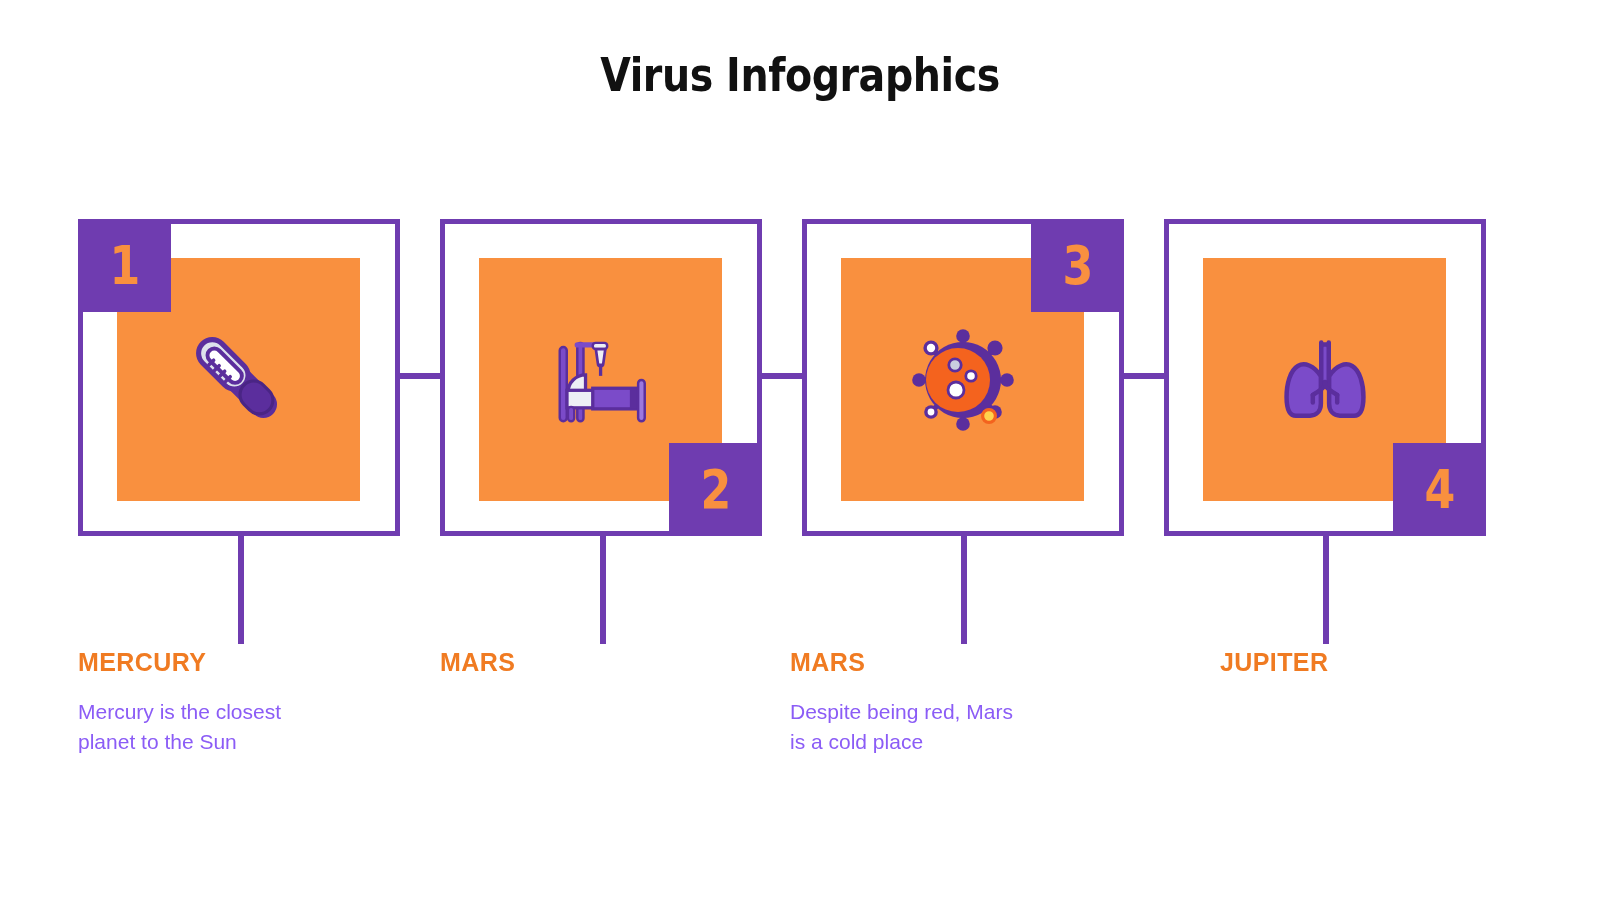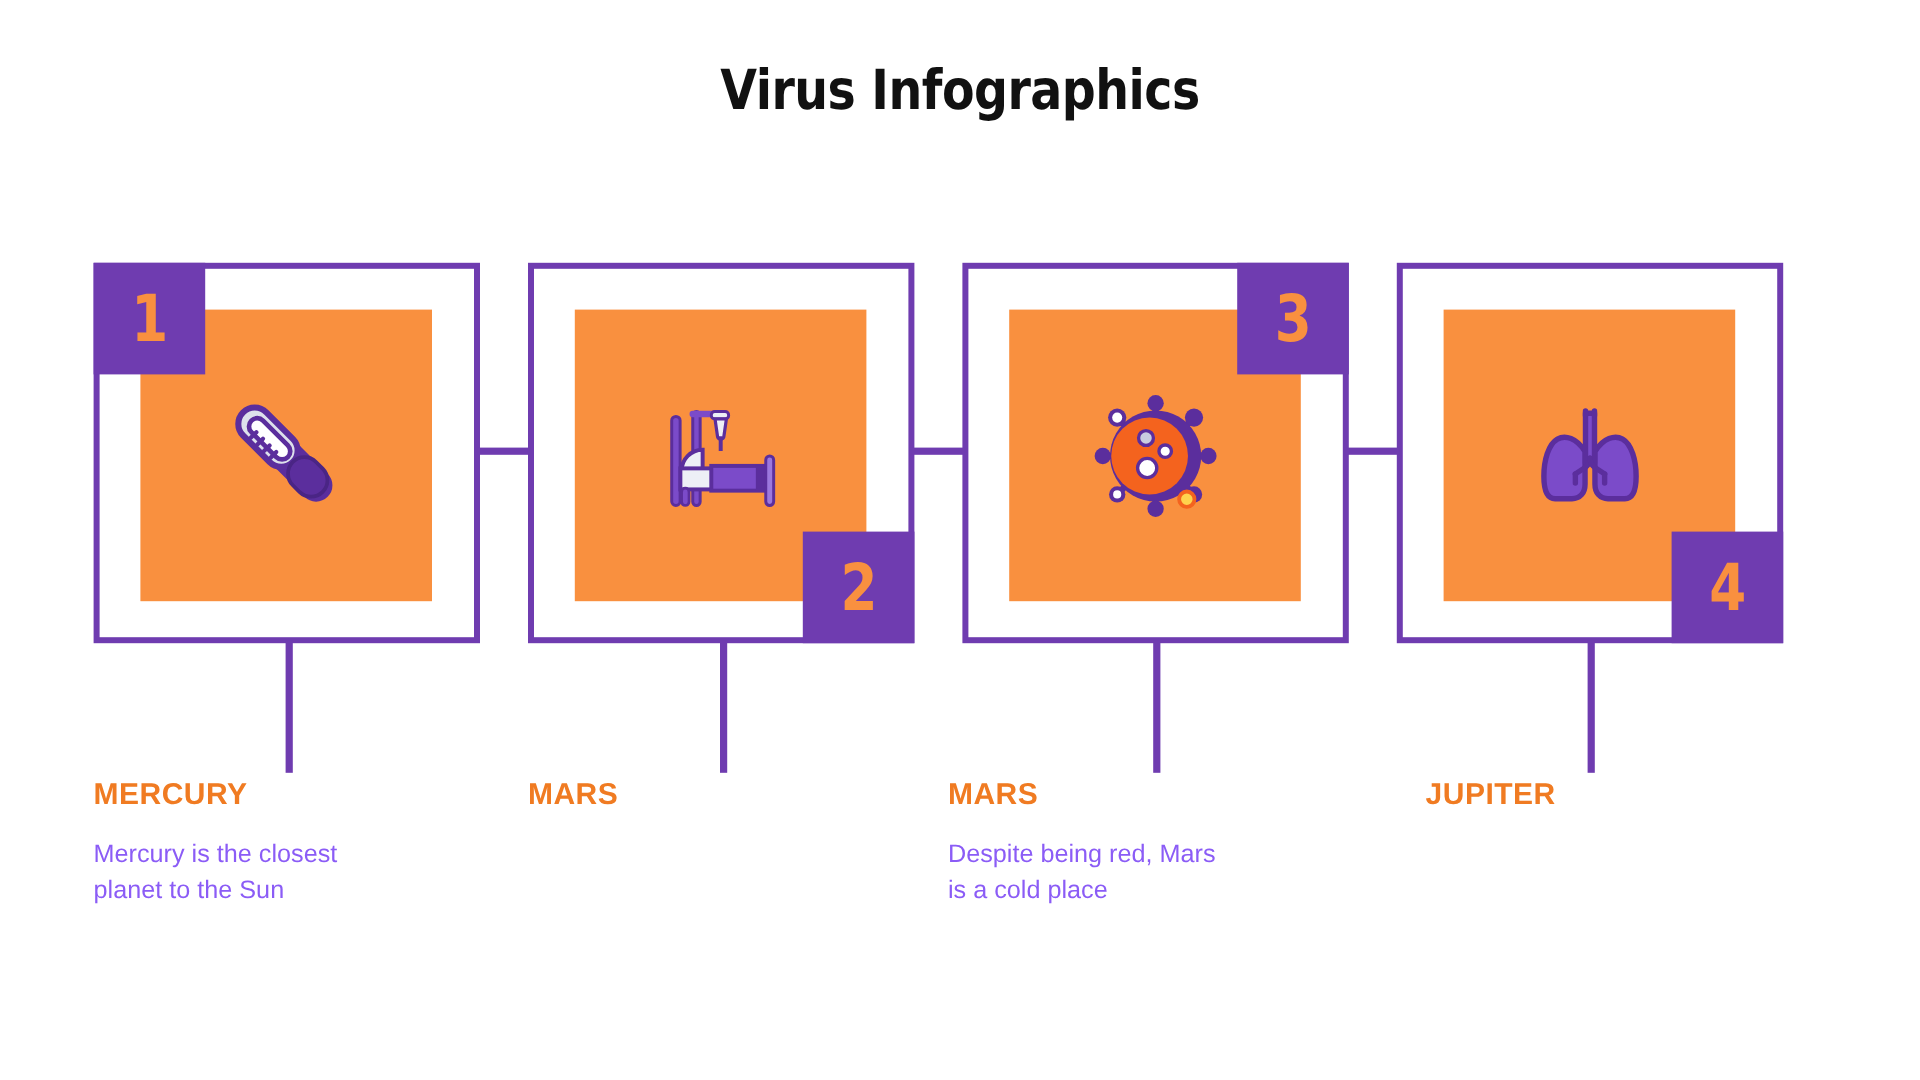--- a/index.html
+++ b/index.html
@@ -238,17 +238,17 @@
   <div class="caption" style="left:440px;">
     <div class="cap-title">MARS</div>
   </div>
 
   <div class="caption" style="left:790px;">
     <div class="cap-title">MARS</div>
     <div class="cap-desc">Despite being red, Mars
 is a cold place</div>
   </div>
 
-  <div class="caption" style="left:1188px;">
+  <div class="caption" style="left:1220px;">
     <div class="cap-title">JUPITER</div>
   </div>
 
 </div>
 
 </body></html>

